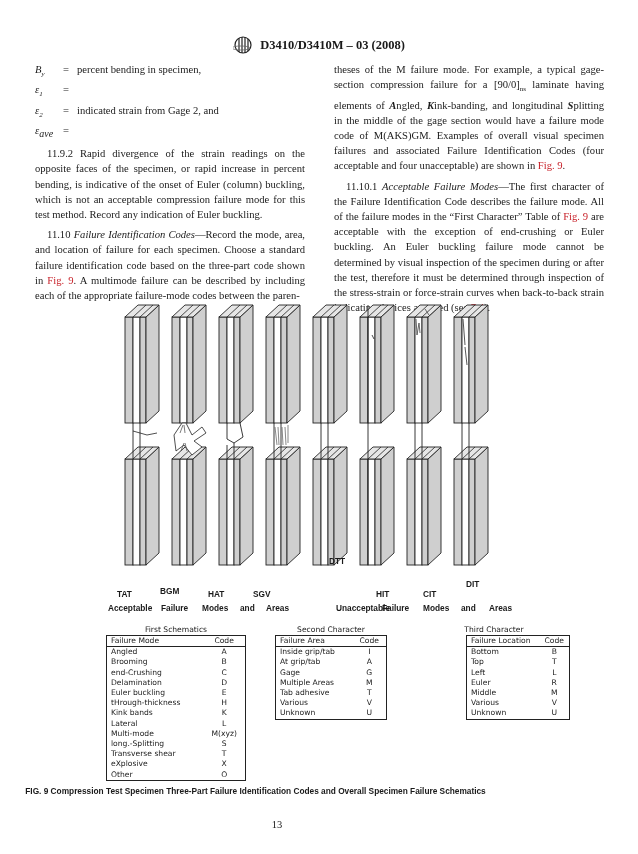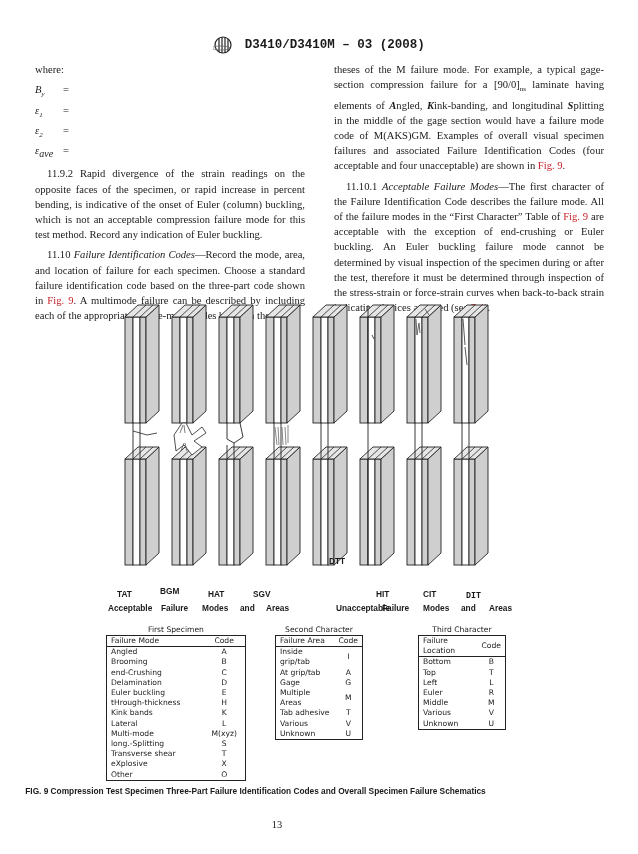--- a/index.html
+++ b/index.html
@@ -1,17 +1,17 @@
 <!DOCTYPE html>
 <html><head>
 <meta charset="utf-8">
 <style>
   html, body { margin: 0; padding: 0; background: #ffffff; }
   body { width: 638px; height: 854px; position: relative; overflow: hidden; font-family: "Liberation Serif", serif; color: #1a1a1a; }
-  .header { position: absolute; top: 36px; left: 0; width: 638px; text-align: center; font-family: Liberation Mono, monospace; font-weight: bold; font-size: 12.5px; }
+  .header { position: absolute; top: 36px; left: 0; width: 638px; text-align: center; font-family: Liberation Serif, serif; font-weight: bold; font-size: 12.5px; }
   .header .logo { display: inline-block; vertical-align: middle; width: 20px; height: 18px; margin-right: 4px; }
   .header .title { vertical-align: middle; }
   .col { position: absolute; top: 62px; width: 270px; font-size: 10.6px; line-height: 15.2px; text-align: justify; }
   .col.left { left: 35px; }
   .col.right { left: 334px; }
   .p { margin: 0 0 5px 0; }
   .indent { text-indent: 12px; }
   .where-row { display: flex; }
   .where-sym { width: 28px; font-style: italic; }
   .where-eq { width: 14px; }
@@ -38,32 +38,33 @@
     <line x1="6" y1="2" x2="6" y2="16" stroke="#222" stroke-width="1.2"></line>
     <line x1="9" y1="1" x2="9" y2="17" stroke="#222" stroke-width="1.2"></line>
     <line x1="12" y1="1" x2="12" y2="17" stroke="#222" stroke-width="1.2"></line>
     <line x1="15" y1="3" x2="15" y2="15" stroke="#222" stroke-width="1.2"></line>
     <ellipse cx="8" cy="12" rx="9" ry="2" fill="none" stroke="#666" stroke-width="0.8"></ellipse>
   </svg>
   <span class="title">D3410/D3410M – 03 (2008)</span>
 </div>
 
 <div class="col left">
-  <div class="p">where:</div>
   <div class="where-row">
     <span class="where-sym"><span>B</span><sub style="font-size:7px">y</sub></span>
     <span class="where-eq">=</span>
+    <span class="where-def">percent bending in specimen,</span>
   </div>
   <div class="where-row">
     <span class="where-sym"><span>ε</span><sub style="font-size:7px">1</sub></span>
     <span class="where-eq">=</span>
   </div>
   <div class="where-row">
     <span class="where-sym"><span>ε</span><sub style="font-size:7px">2</sub></span>
     <span class="where-eq">=</span>
+    <span class="where-def">indicated strain from Gage 2, and</span>
   </div>
   <div class="where-row p">
     <span class="where-sym"><span>ε</span><sub style="font-size:10px">ave</sub></span>
     <span class="where-eq">=</span>
   </div>
   <div class="p indent">11.9.2 Rapid divergence of the strain readings on the opposite faces of the specimen, or rapid increase in percent bending, is indicative of the onset of Euler (column) buckling, which is not an acceptable compression failure mode for this test method. Record any indication of Euler buckling.</div>
   <div class="p indent"><span>11.10</span> <i>Failure Identification Codes</i><span>—Record the mode, area, and location of failure for each specimen. Choose a standard failure identification code based on the three-part code shown in </span><span class="link">Fig. 9</span><span>. A multimode failure can be described by including each of the appropriate failure-mode codes between the paren-</span></div>
 </div>
 
 <div class="col right">
@@ -157,35 +158,35 @@
   </g>
 </svg>
 
 <div class="codes" style="top:589px;left:117px;">TAT</div>
 <div class="codes" style="top:586px;left:160px;text-align:right;">BGM</div>
 <div class="codes" style="top:589px;left:208px;">HAT</div>
 <div class="codes" style="top:589px;left:253px;">SGV</div>
 <div class="codes" style="top:556px;left:329px;">DTT</div>
 <div class="codes" style="top:589px;left:376px;">HIT</div>
 <div class="codes" style="top:589px;left:423px;">CIT</div>
-<div class="codes" style="top:591px;left:466px;font-family:Liberation Mono, monospace;">DIT</div>
+<div class="codes" style="top:579px;left:466px;">DIT</div>
 
 <div class="codes" style="top:603px;left:108px;">Acceptable</div>
 <div class="codes" style="top:603px;left:161px;">Failure</div>
 <div class="codes" style="top:603px;left:202px;">Modes</div>
 <div class="codes" style="top:603px;left:240px;">and</div>
 <div class="codes" style="top:603px;left:266px;">Areas</div>
 <div class="codes" style="top:603px;left:336px;">Unacceptable</div>
 <div class="codes" style="top:603px;left:382px;">Failure</div>
 <div class="codes" style="top:603px;left:423px;">Modes</div>
 <div class="codes" style="top:603px;left:461px;">and</div>
 <div class="codes" style="top:603px;left:489px;">Areas</div>
 
 <div class="tbl-wrap" style="left:106px;">
-  <div class="tbl-cap">First Specimen</div>
+  <div class="tbl-cap">First Schematics</div>
   <table style="width:140px;">
     <tbody>
         <tr>
           <th>Failure Mode</th>
           <th class="code">Code</th>
         </tr>
     <tr>
           <td>Angled</td>
           <td class="code">A</td>
         </tr>
@@ -236,21 +237,21 @@
     <tr>
           <td>Other</td>
           <td class="code">O</td>
         </tr>
   </tbody>
     </table>
 </div>
 
 <div class="tbl-wrap" style="left:275px;">
   <div class="tbl-cap">Second Character</div>
-  <table style="width:88px;padding-left:9px;">
+  <table style="width:112px;padding-left:9px;">
     <tbody>
         <tr>
           <th>Failure Area</th>
           <th class="code">Code</th>
         </tr>
     <tr>
           <td>Inside grip/tab</td>
           <td class="code">I</td>
         </tr>
     <tr>
@@ -276,21 +277,21 @@
     <tr>
           <td>Unknown</td>
           <td class="code">U</td>
         </tr>
   </tbody>
     </table>
 </div>
 
 <div class="tbl-wrap" style="left:418px;">
   <div class="tbl-cap">Third Character</div>
-  <table style="width:88px;">
+  <table style="width:104px;margin-left:48px;">
     <tbody>
         <tr>
           <th>Failure Location</th>
           <th class="code">Code</th>
         </tr>
     <tr>
           <td>Bottom</td>
           <td class="code">B</td>
         </tr>
     <tr>

